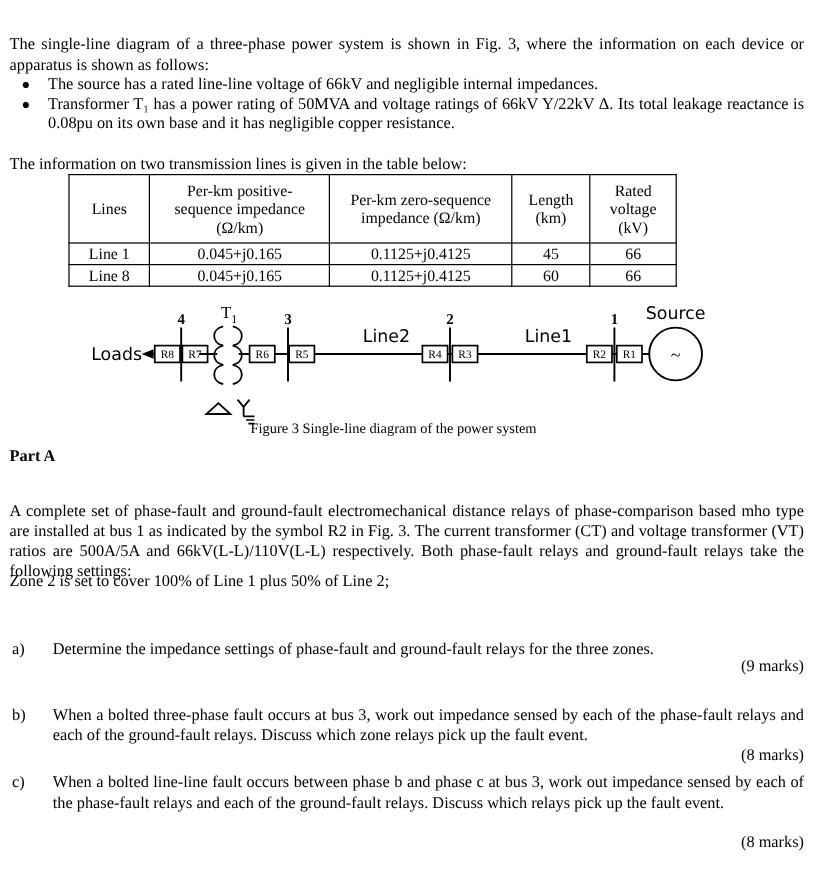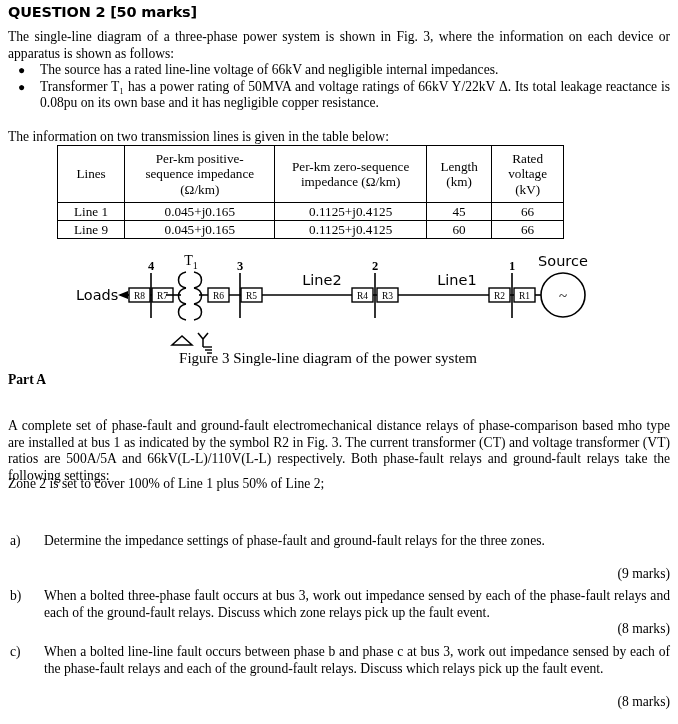--- a/index.html
+++ b/index.html
@@ -108,21 +108,21 @@
     top: 248px;
     width: 678px;
     height: 120px;
   }
   .figure-caption {
     position: absolute;
     left: 0;
     top: 350px;
     width: 656px;
     text-align: center;
-    font-size: 15px;
+    font-size: 12px;
   }
 
   
   .part-a {
     position: absolute;
     left: 8px;
     top: 372px;
     font-size: 13.6px;
     font-weight: bold;
   }
@@ -160,41 +160,40 @@
     text-align: justify;
   }
   .marks {
     position: absolute;
     right: 8px;
     font-size: 13.6px;
     text-align: right;
   }
 
   .item-a  { top: 533px; }
-  .marks-a { top: 566px; }
+  .marks-a { top: 547px; }
   .item-b  { top: 588px; }
   .marks-b { top: 621px; }
   .item-c  { top: 644px; }
   .marks-c { top: 694px; }
 
   
   svg text {
     font-family: "Liberation Serif", "DejaVu Serif", serif;
     fill: #000000;
   }
   .lbl-sans {
     font-family: "DejaVu Sans", "Liberation Sans", sans-serif;
   }
 </style>
 </head>
 <body>
 
 <div class="page">
 
-  <div class="q-title">QUESTION 2 [50 marks]</div>
 
   <div class="para intro">The single-line diagram of a three-phase power system is shown in Fig. 3, where the information on each device or apparatus is shown as follows:</div>
 
   <div class="bullets">
     <div class="bullet-row">
       <span class="bullet-dot">●</span>
       <span>The source has a rated line-line voltage of 66kV and negligible internal impedances.</span>
     </div>
     <div class="bullet-row">
       <span class="bullet-dot">●</span>
@@ -232,21 +231,21 @@
     </thead>
     <tbody>
       <tr>
         <td>Line 1</td>
         <td>0.045+j0.165</td>
         <td>0.1125+j0.4125</td>
         <td>45</td>
         <td>66</td>
       </tr>
       <tr>
-        <td>Line 9</td>
+        <td>Line 8</td>
         <td>0.045+j0.165</td>
         <td>0.1125+j0.4125</td>
         <td>60</td>
         <td>66</td>
       </tr>
     </tbody>
   </table>
 
   <div class="figure-area">
     <svg width="678" height="120" viewBox="0 0 678 120">

